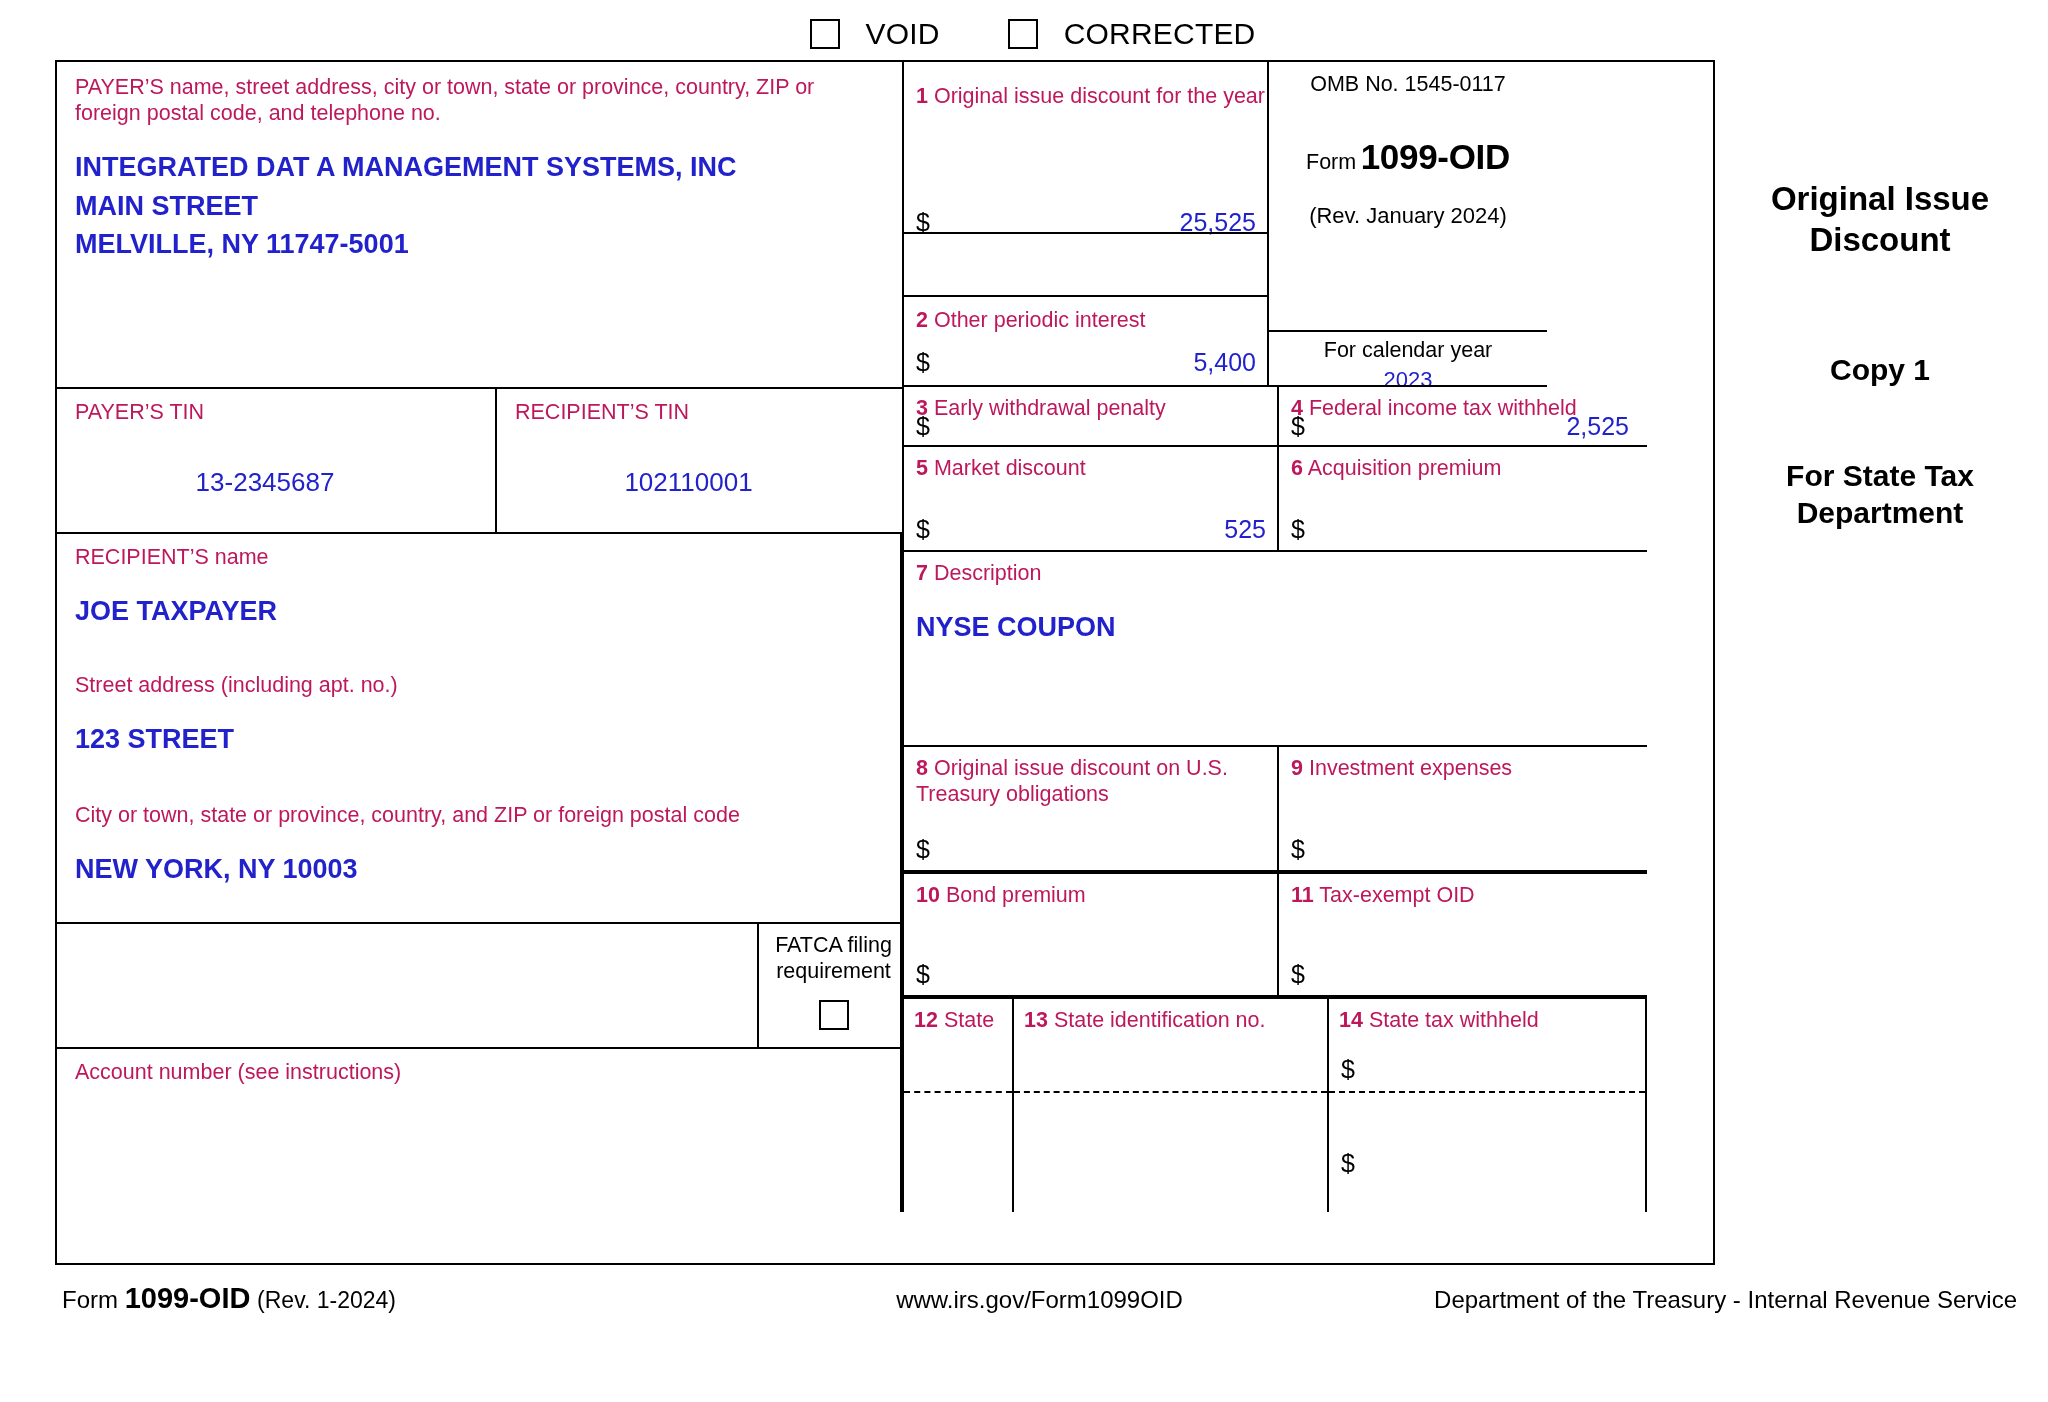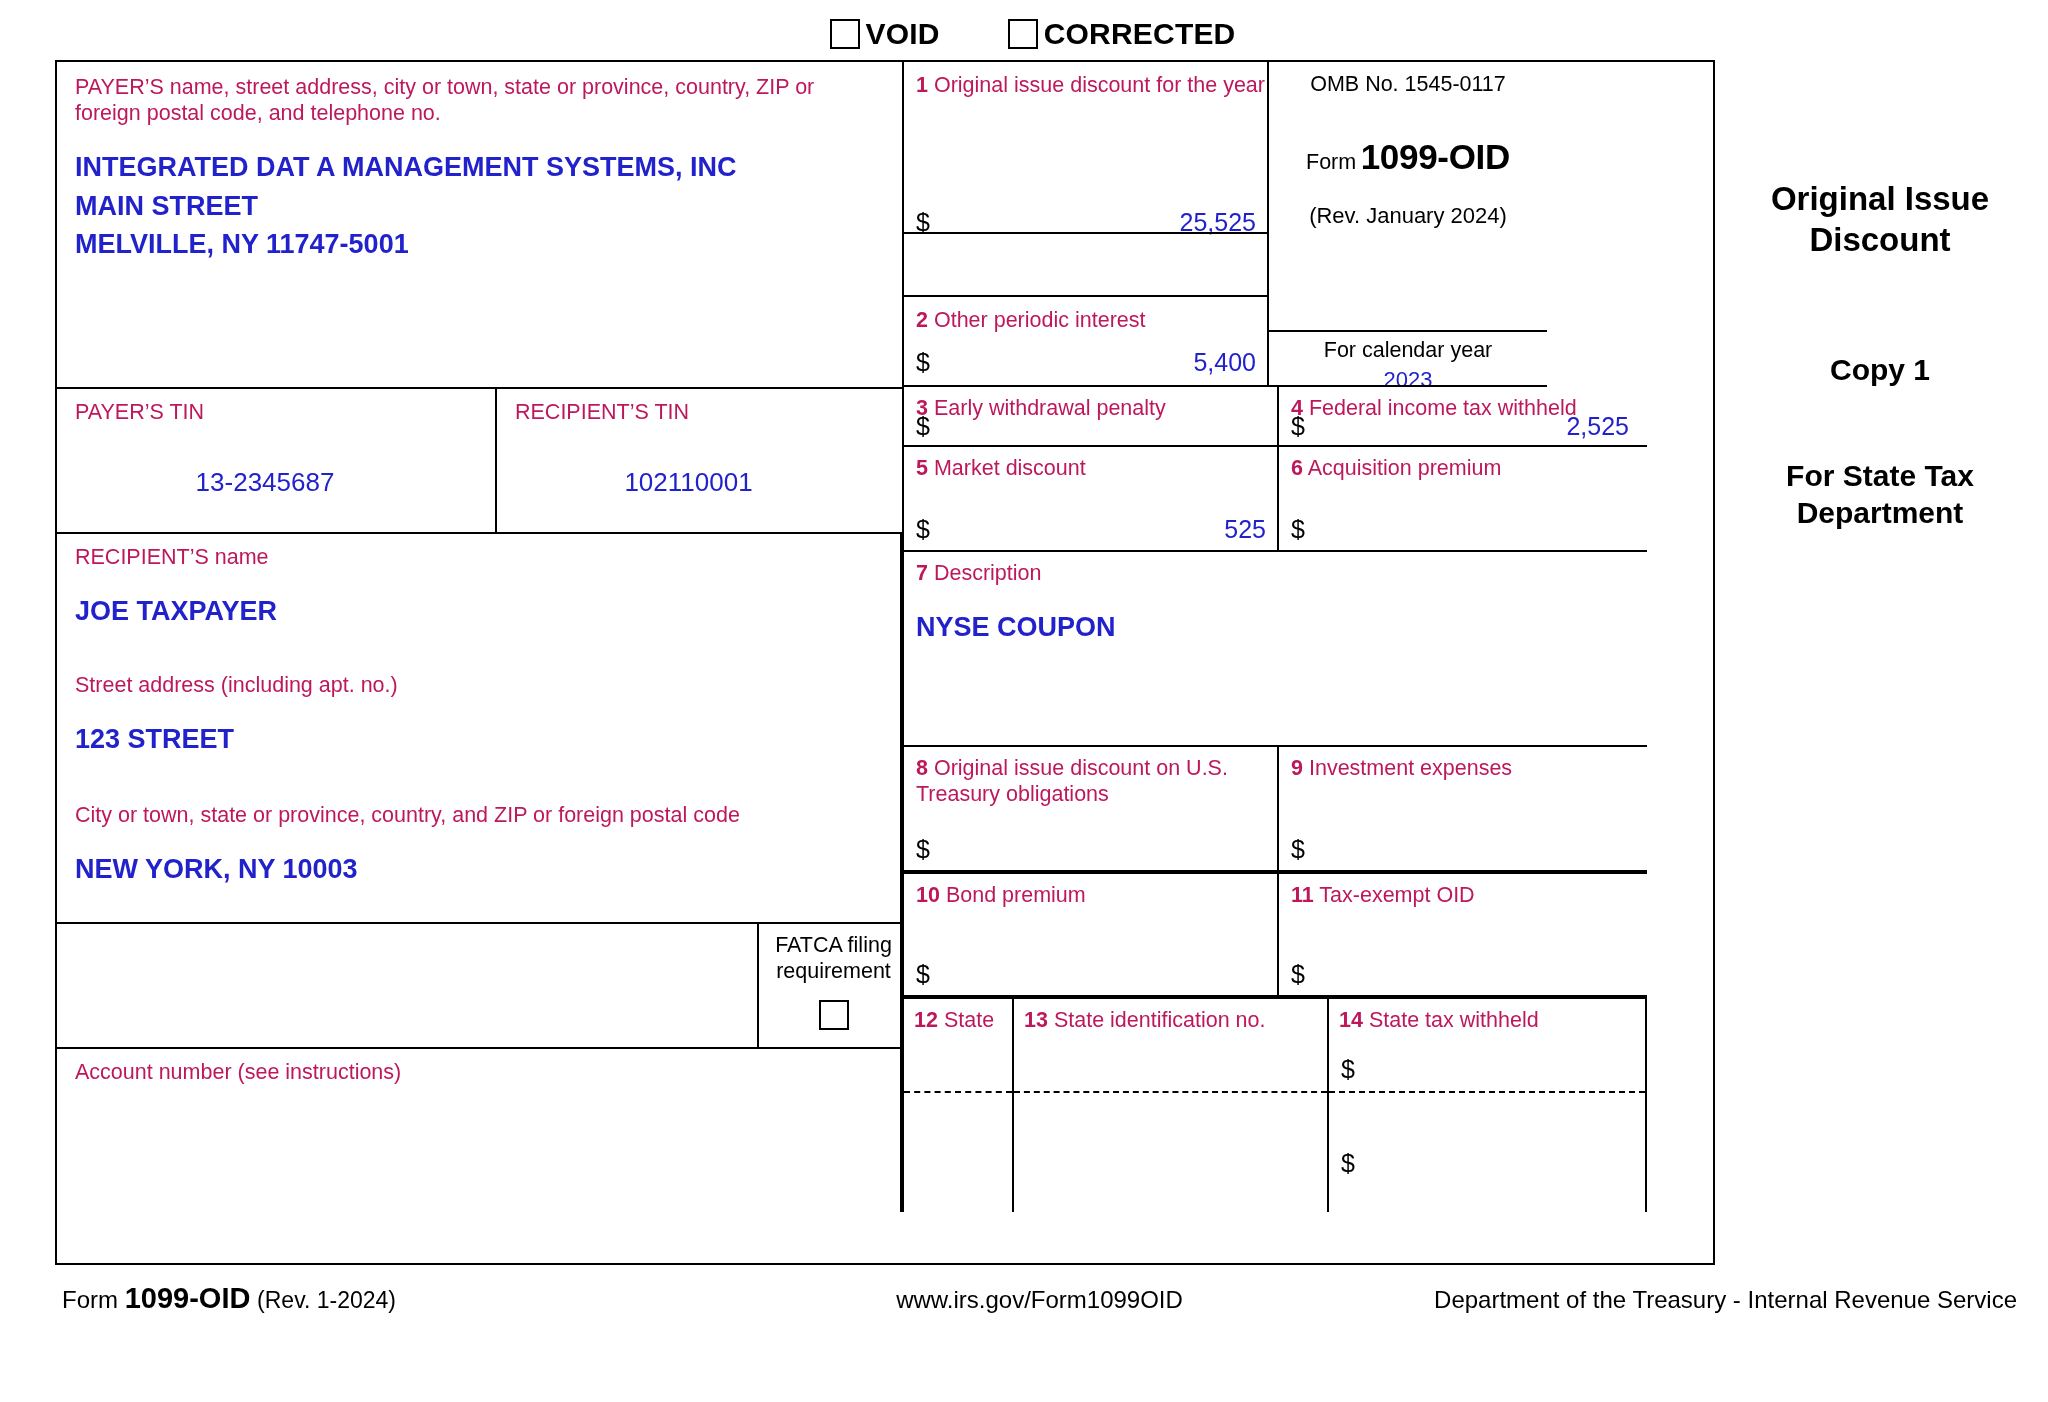--- a/index.html
+++ b/index.html
@@ -30,22 +30,21 @@
     width: 1955px;
     height: 48px;
     display: flex;
     align-items: center;
     justify-content: center;
     gap: 0px;
   }
   .cbgroup {
     display: flex;
     align-items: center;
-    gap: 6px;
-    font-weight: bold;
+    gap: 26px;
   }
   .cbgroup + .cbgroup { margin-left: 68px; }
   .checkbox {
     width: 30px;
     height: 30px;
     border: 2.5px solid #000;
     box-sizing: border-box;
     display: inline-block;
   }
   .cb-label {
@@ -96,21 +95,21 @@
   #payer-addr {
     margin-top: 22px;
     color: #2222cc;
     font-size: 27px;
     font-weight: bold;
     line-height: 1.42;
     white-space: pre-line;
   }
 
   
-  #box1 { left: 845px; top: 0px; width: 365px; height: 235px; padding: 10px 0 0 12px; }
+  #box1 { left: 845px; top: 0px; width: 365px; height: 235px; padding: 21px 0 0 12px; }
   #box1 .money-line { position: absolute; left: 12px; bottom: 58px; width: 340px; display: flex; justify-content: space-between; align-items: baseline; }
   #box1-sub { position:absolute; left:0; top:170px; width:365px; height:65px; border-top:2.5px solid #000; }
 
   
   #box2 { left: 845px; top: 235px; width: 365px; height: 90px; padding: 10px 0 0 12px; }
   #box2 .money-line { position: absolute; left: 12px; bottom: 8px; width: 340px; display: flex; justify-content: space-between; align-items: baseline; }
 
   
   #omb { left: 1210px; top: 0px; width: 280px; height: 270px; padding: 10px 0 0 0; text-align: center; }
   #omb-no { font-size: 21.5px; }

